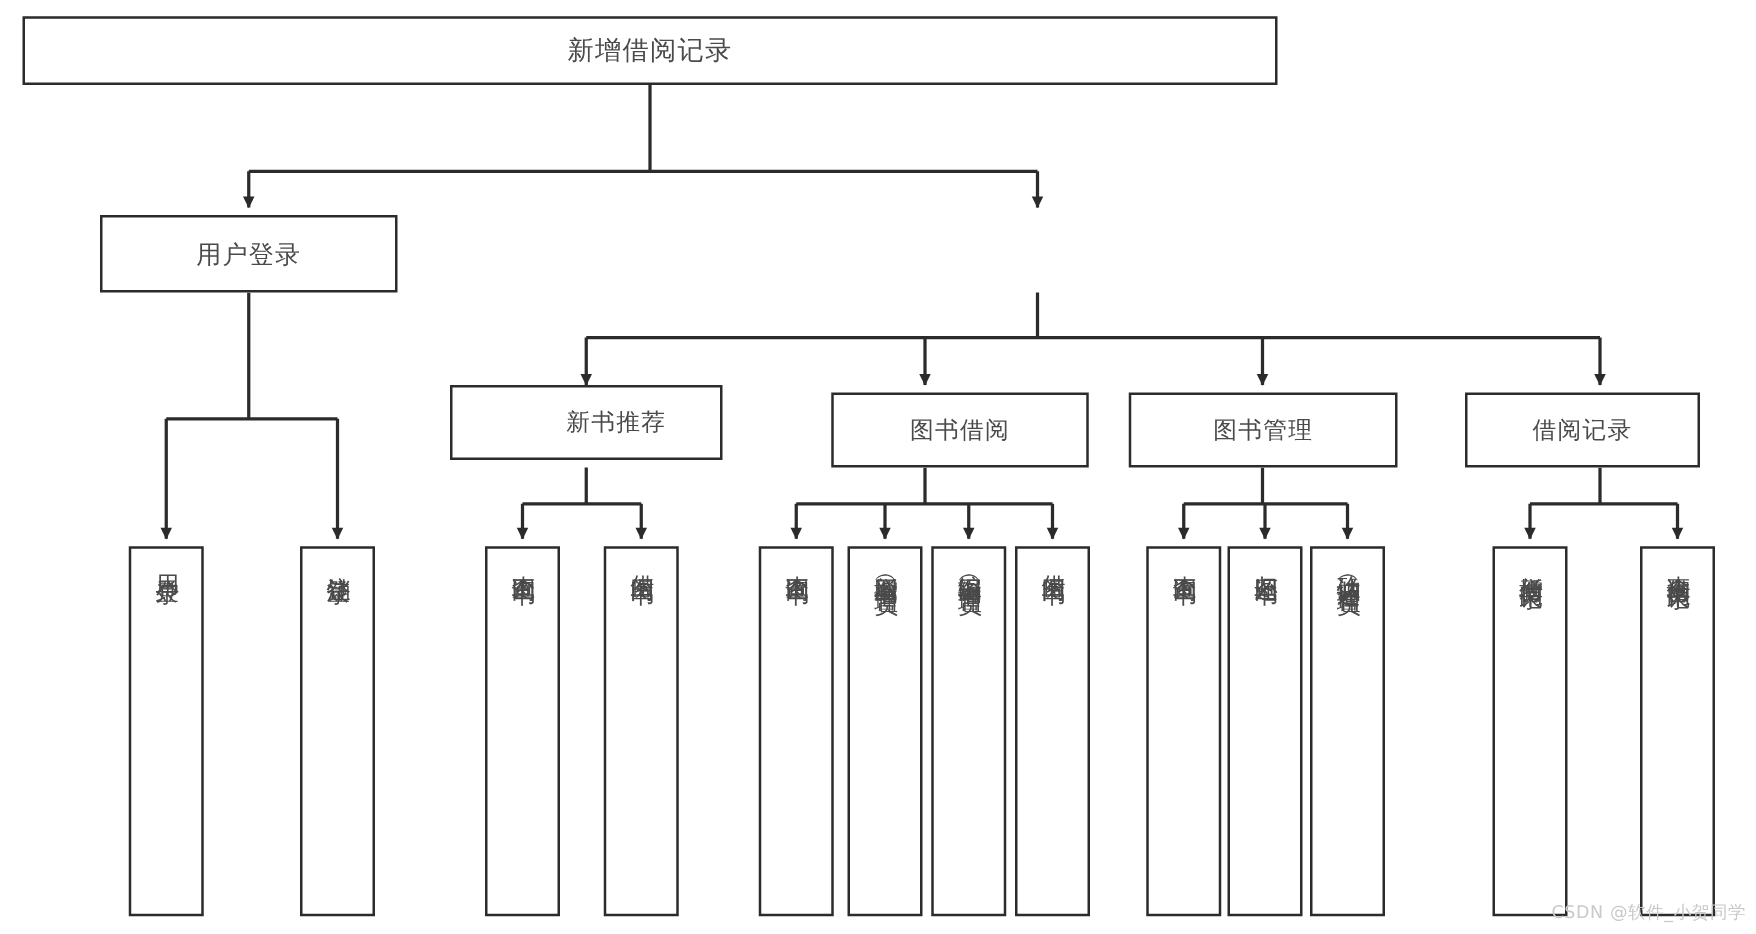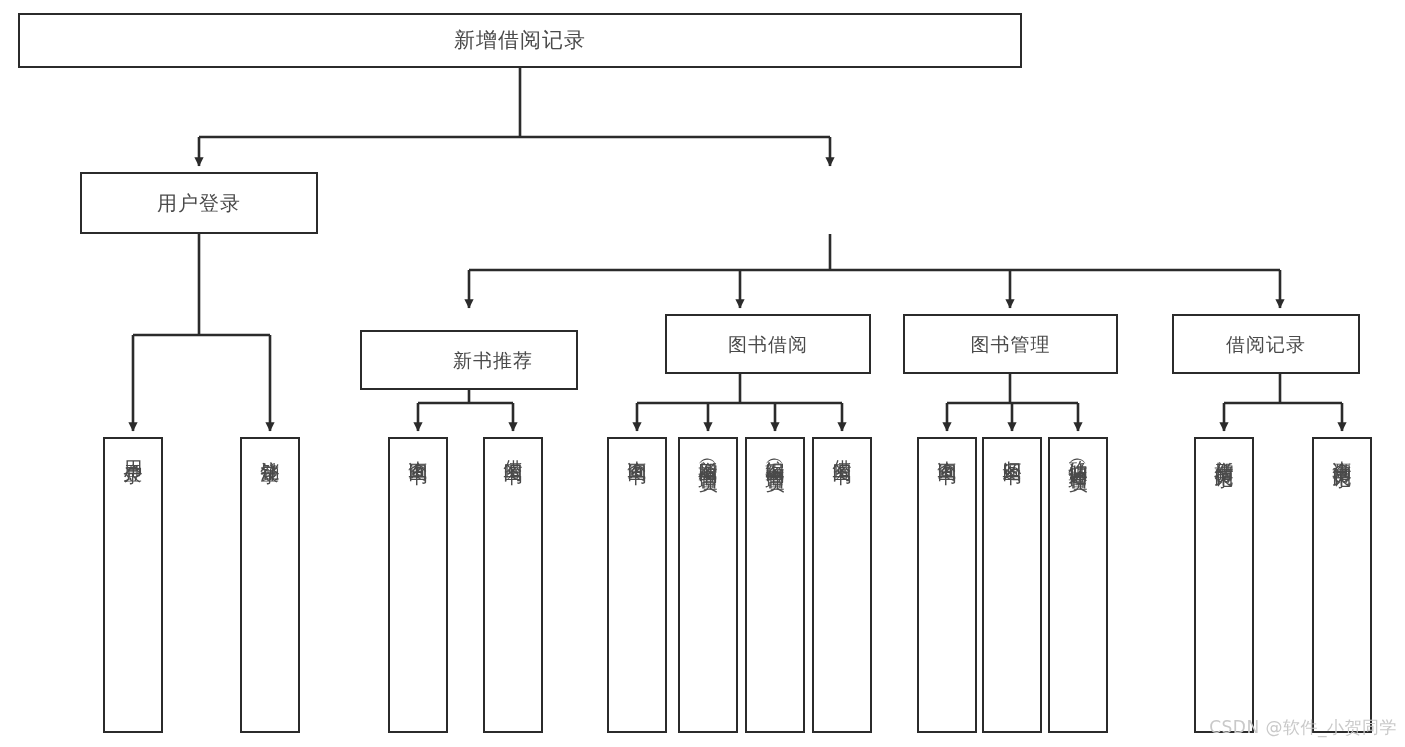--- a/index.html
+++ b/index.html
@@ -61,21 +61,21 @@
   }
   .hlabel {
     line-height: 1;
     letter-spacing: 1px;
     display: block;
   }
   #watermark {
     position: absolute;
     right: 8px;
     bottom: 8px;
-    font-size: 17px;
+    font-size: 14px;
     color: #c9c9c9;
     letter-spacing: 0.5px;
     z-index: 5;
     white-space: nowrap;
     margin-top: 41px;
   }
 </style>
 </head>
 <body>
 
@@ -132,21 +132,21 @@
   </svg>
 
   <div class="node root" style="left:18px; top:13px; width:1004px; height:55px;">
     <span class="hlabel">新增借阅记录</span>
   </div>
 
   <div class="node level1" style="left:80px; top:172px; width:238px; height:62px;">
     <span class="hlabel">用户登录</span>
   </div>
 
-  <div class="node level2" style="left:360px; top:330px; width:218px; height:60px;padding-left:48px;">
+  <div class="node level2" style="left:360px; top:308px; width:218px; height:60px;padding-left:48px;">
     <span class="hlabel">新书推荐</span>
   </div>
   <div class="node level2" style="left:633px; top:314px; width:206px; height:60px;margin-left:32px;">
     <span class="hlabel">图书借阅</span>
   </div>
   <div class="node level2" style="left:903px; top:314px; width:215px; height:60px;">
     <span class="hlabel">图书管理</span>
   </div>
   <div class="node level2" style="left:1172px; top:314px; width:188px; height:60px;">
     <span class="hlabel">借阅记录</span>

